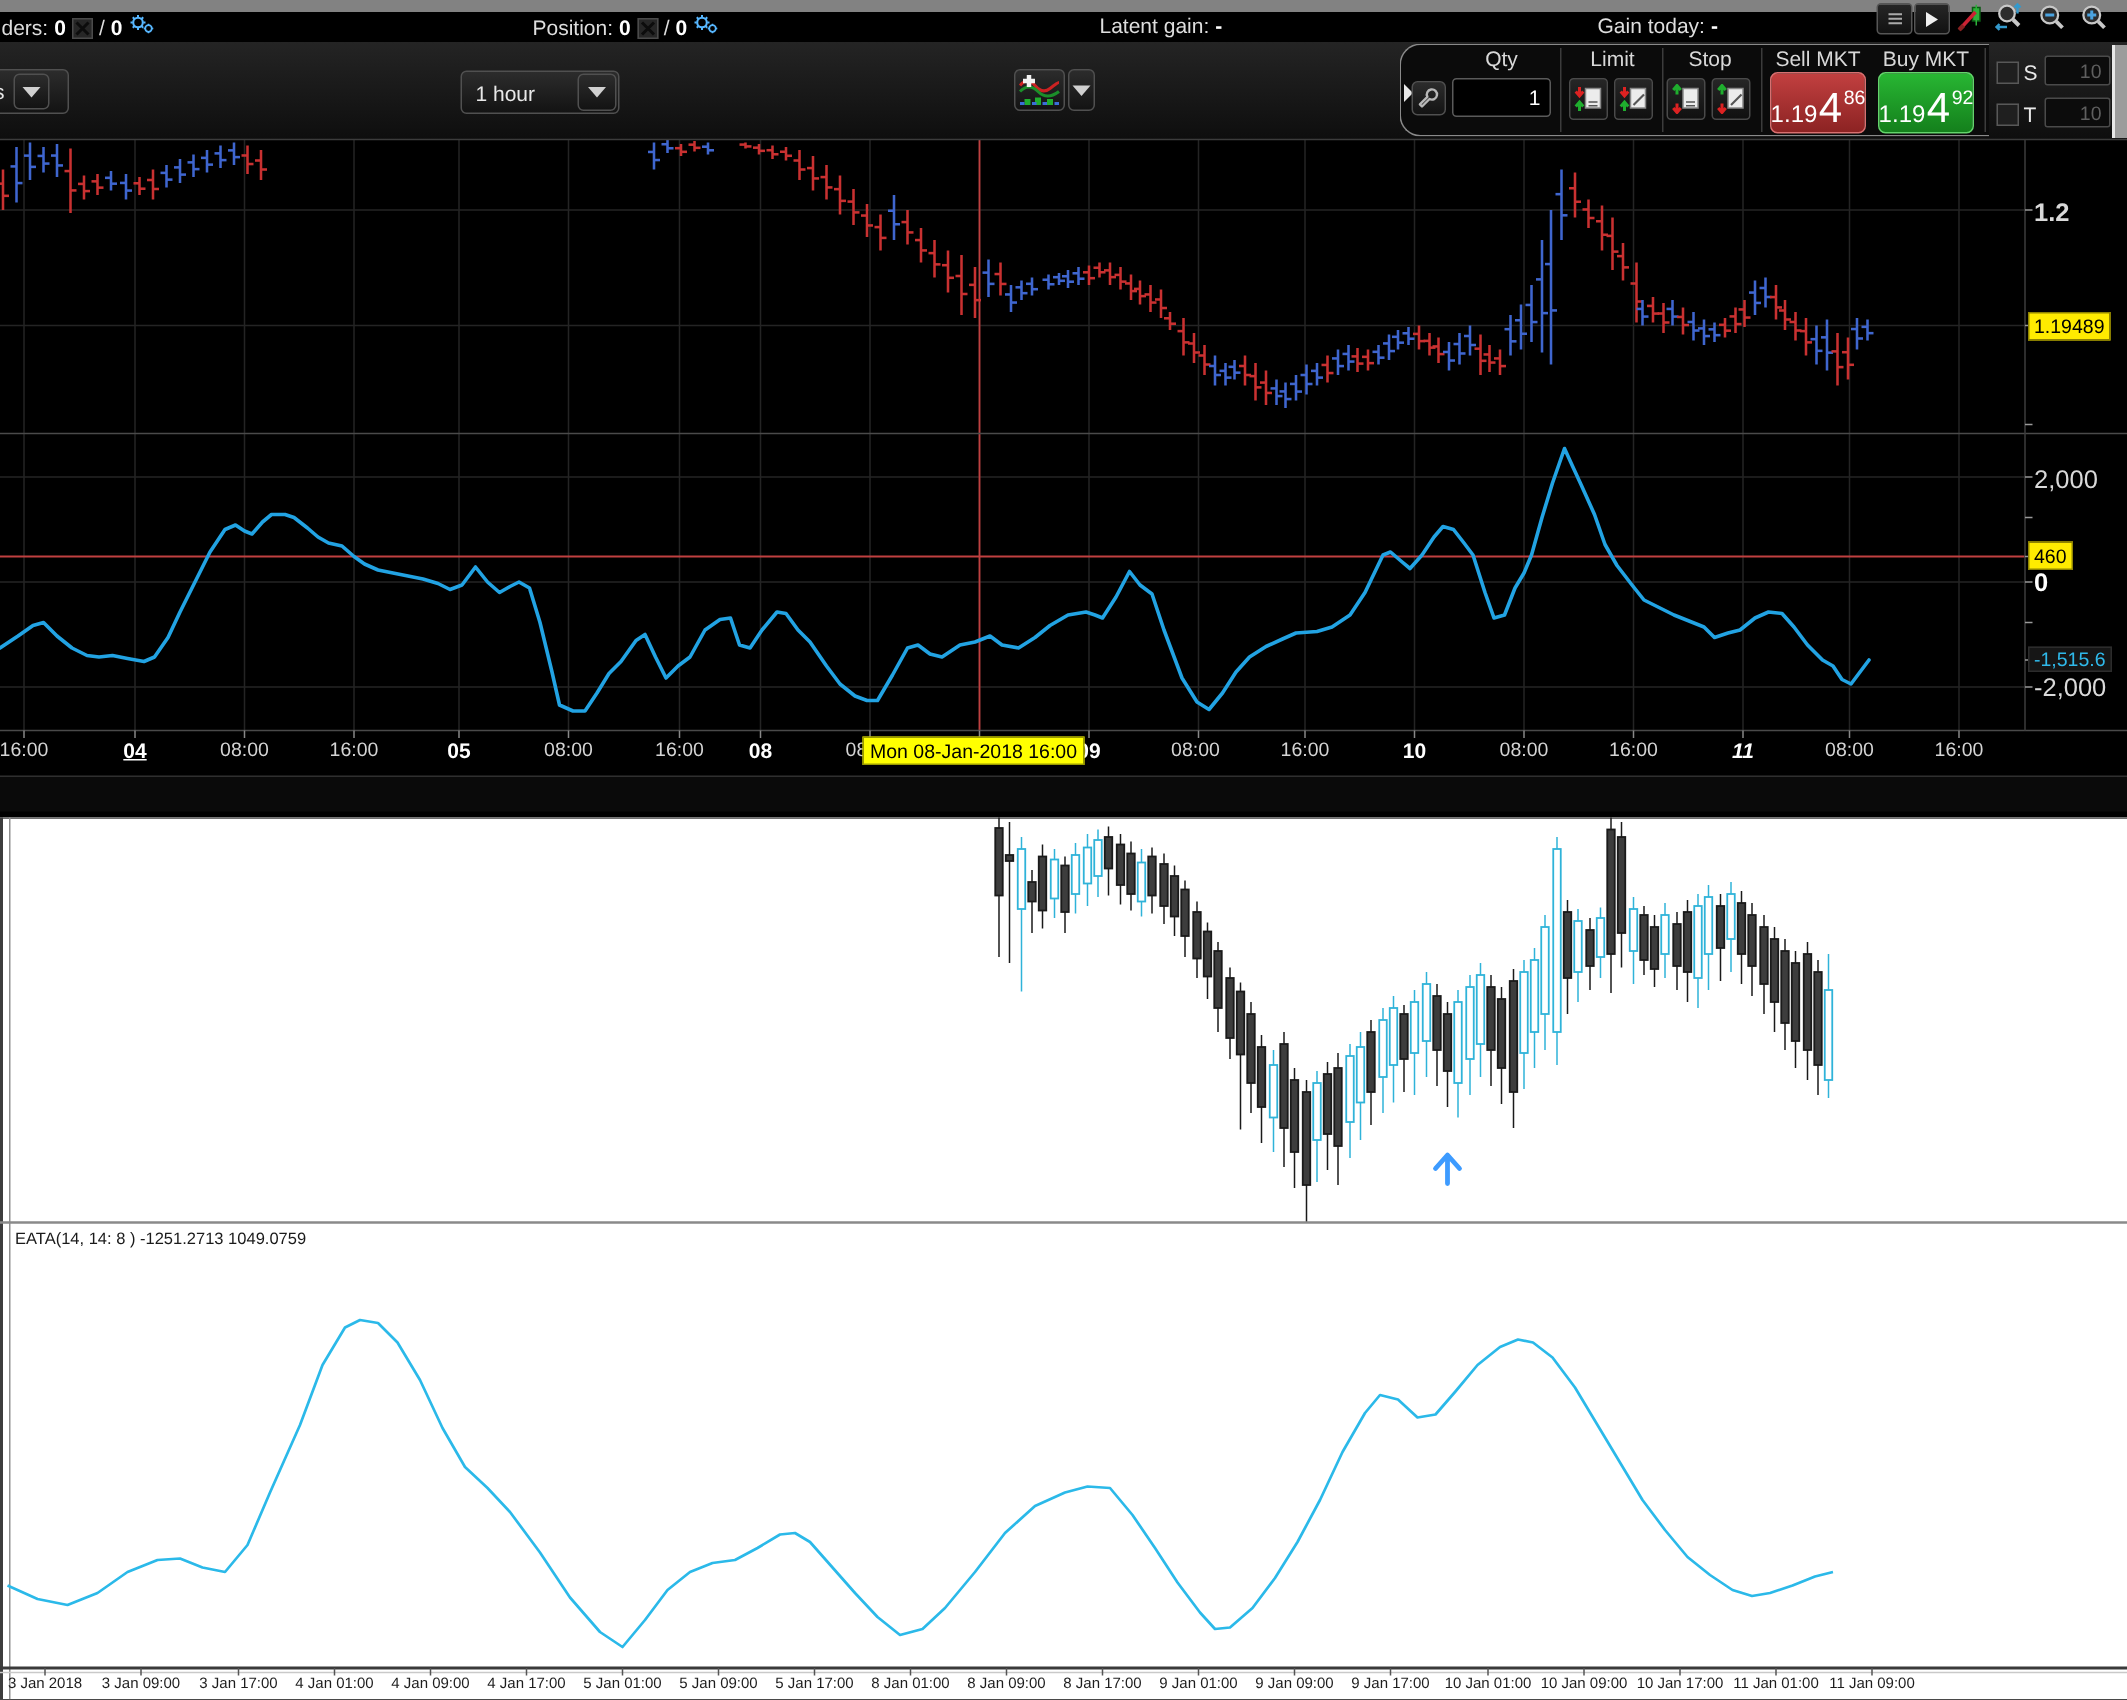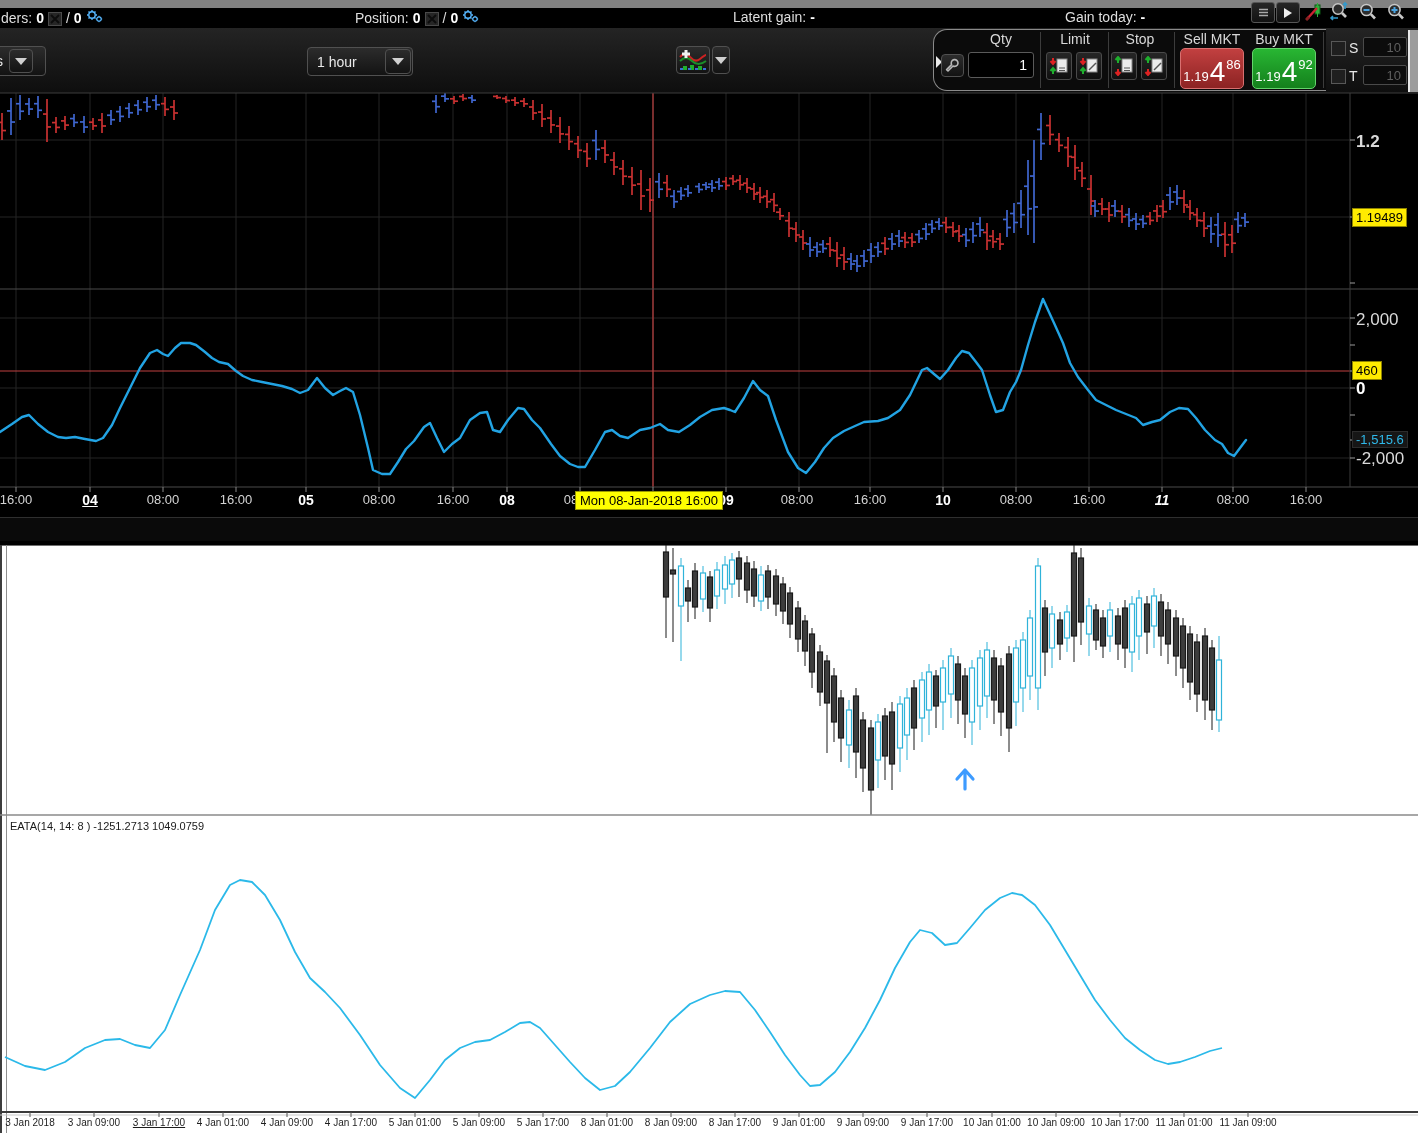--- a/index.html
+++ b/index.html
@@ -28,21 +28,21 @@
   .op-sep{position:absolute;top:32px;height:56px;width:1px;background:#3c3c3c;}
   .ordbtn{position:absolute;width:24px;height:26px;background:linear-gradient(#262626,#101010);
     border:1px solid #4a4a4a;border-radius:3px;display:flex;align-items:center;justify-content:center;}
   #qtyinput{position:absolute;left:968px;top:52px;width:66px;height:26px;background:#000;
     border:1px solid #5a5a5a;border-radius:3px;color:#fff;font-size:14px;text-align:right;
     padding:0 6px;box-sizing:border-box;font-family:"Liberation Sans",sans-serif;}
   .mktbtn{position:absolute;top:48px;width:64px;height:41px;border-radius:5px;color:#fff;
     display:flex;align-items:flex-end;justify-content:center;padding-bottom:4px;box-sizing:border-box;cursor:pointer;}
   #sellbtn{left:1180px;background:linear-gradient(#c24040,#8c2323);border:1px solid #d87070;}
   #buybtn{left:1252px;background:linear-gradient(#28b633,#14801c);border:1px solid #63d46b;}
-  .px-small{font-size:13px;line-height:15px;}
+  .px-small{font-size:16px;line-height:15px;}
   .px-big{font-size:28px;line-height:24px;font-weight:400;margin:0 1px;}
   .px-sup{font-size:13px;line-height:13px;position:relative;top:-13px;}
   .chk{position:absolute;width:13px;height:13px;background:#1f1f1f;border:1px solid #585858;}
   .st-label{position:absolute;color:#e8e8e8;font-size:14px;}
   .st-input{position:absolute;width:44px;height:20px;background:#0c0c0c;border:1px solid #4a4a4a;
     border-radius:2px;color:#5f5f5f;font-size:13px;text-align:right;padding:0 5px;box-sizing:border-box;
     font-family:"Liberation Sans",sans-serif;}
   #sidestrip{left:1408px;top:30px;width:10px;height:62px;background:#9c9c9c;border-left:2px solid #e8e8e8;}
   
   #chartbg{left:0;top:93px;width:1418px;height:422px;background:#000;}
@@ -313,21 +313,21 @@
     </svg>
   </div>
 
   <div class="abs" id="whitebg"></div>
   <div class="abs" id="wleft1"></div>
   <div class="abs" id="wleft2"></div>
   <span class="abs" id="eatalabel">EATA(14, 14: 8 ) -1251.2713 1049.0759</span>
   <div id="bottomaxis">
       <span class="blab" style="left: 30px;">3 Jan 2018</span>
       <span class="blab" style="left: 94px;">3 Jan 09:00</span>
-      <span class="blab" style="left: 159px; text-decoration: underline;">3 Jan 17:00</span>
+      <span class="blab" style="left: 159px;">3 Jan 17:00</span>
       <span class="blab" style="left: 223px;">4 Jan 01:00</span>
       <span class="blab" style="left: 287px;">4 Jan 09:00</span>
       <span class="blab" style="left: 351px;">4 Jan 17:00</span>
       <span class="blab" style="left: 415px;">5 Jan 01:00</span>
       <span class="blab" style="left: 479px;">5 Jan 09:00</span>
       <span class="blab" style="left: 543px;">5 Jan 17:00</span>
       <span class="blab" style="left: 607px;">8 Jan 01:00</span>
       <span class="blab" style="left: 671px;">8 Jan 09:00</span>
       <span class="blab" style="left: 735px;">8 Jan 17:00</span>
       <span class="blab" style="left: 799px;">9 Jan 01:00</span>

